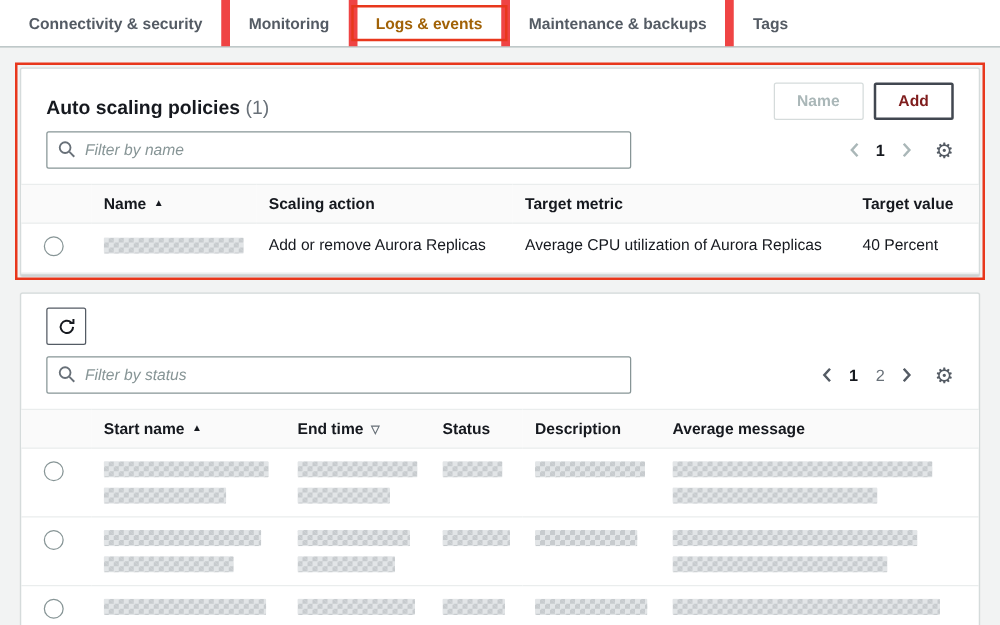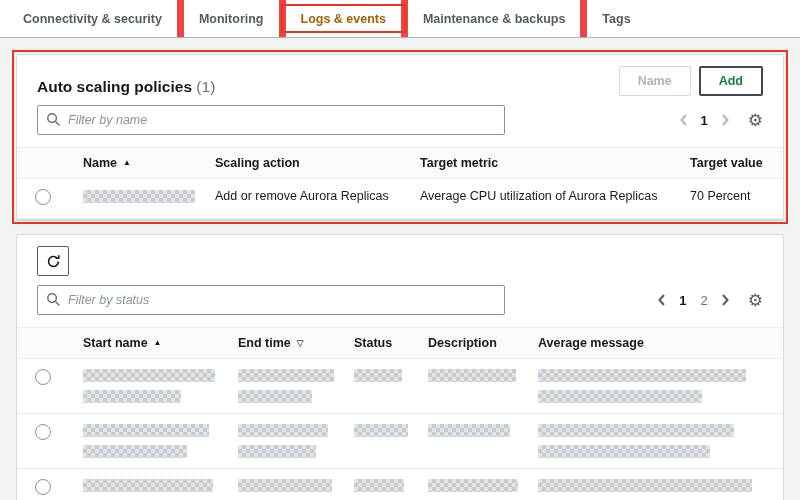--- a/index.html
+++ b/index.html
@@ -38,21 +38,21 @@
   }
   .panel-title { font-size:15.5px; font-weight:700; color:#16191f; }
   .panel-title .count { color:#687078; font-weight:400; }
   .btn-group { display:flex; gap:8px; }
   .btn {
     height:30px; padding:0 18px; background:#fff; font-size:12.5px;
     font-weight:700; border-radius:2px; cursor:pointer;
     font-family:"Liberation Sans", sans-serif;
   }
   .btn.dis { color:#aab7b8; border:1px solid #d5dbdb; }
-  .btn.normal { color:#15803d; border:2px solid #414750; }
+  .btn.normal { color:#7f1d1d; border:2px solid #414750; }
   .icon-btn {
     width:32px; height:30px; background:#fff; border:1px solid #545b64;
     border-radius:2px; display:flex; align-items:center; justify-content:center;
     cursor:pointer;
   }
   
   .filter-row {
     display:flex; justify-content:space-between; align-items:center;
     padding:0 20px 12px;
   }
@@ -178,21 +178,21 @@
         </tr>
       </thead>
       <tbody>
         <tr>
           <td style="padding-left:18px"><span class="radio"></span></td>
           <td>
               <span class="rb" style="width:112px;margin-top:1px"></span>
             </td>
           <td class="cell-text">Add or remove Aurora Replicas</td>
           <td class="cell-text">Average CPU utilization of Aurora Replicas</td>
-          <td class="cell-text">70 Percent</td>
+          <td class="cell-text">40 Percent</td>
         </tr>
       </tbody>
     </table>
   </section>
 
   <section class="panel">
     <div class="panel-header">
       <div class="icon-btn">
         <svg width="15" height="15" viewBox="0 0 16 16">
             <path d="M13.3 8a5.3 5.3 0 1 1-1.7-3.9" fill="none" stroke="#16191f" stroke-width="1.7"></path>

